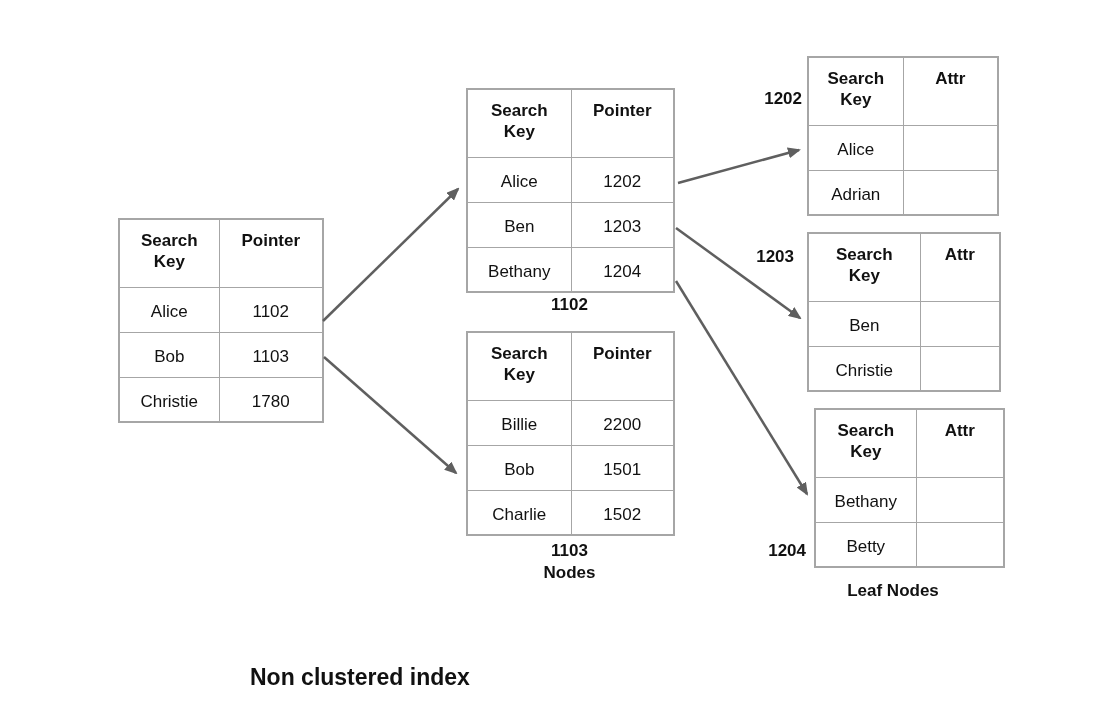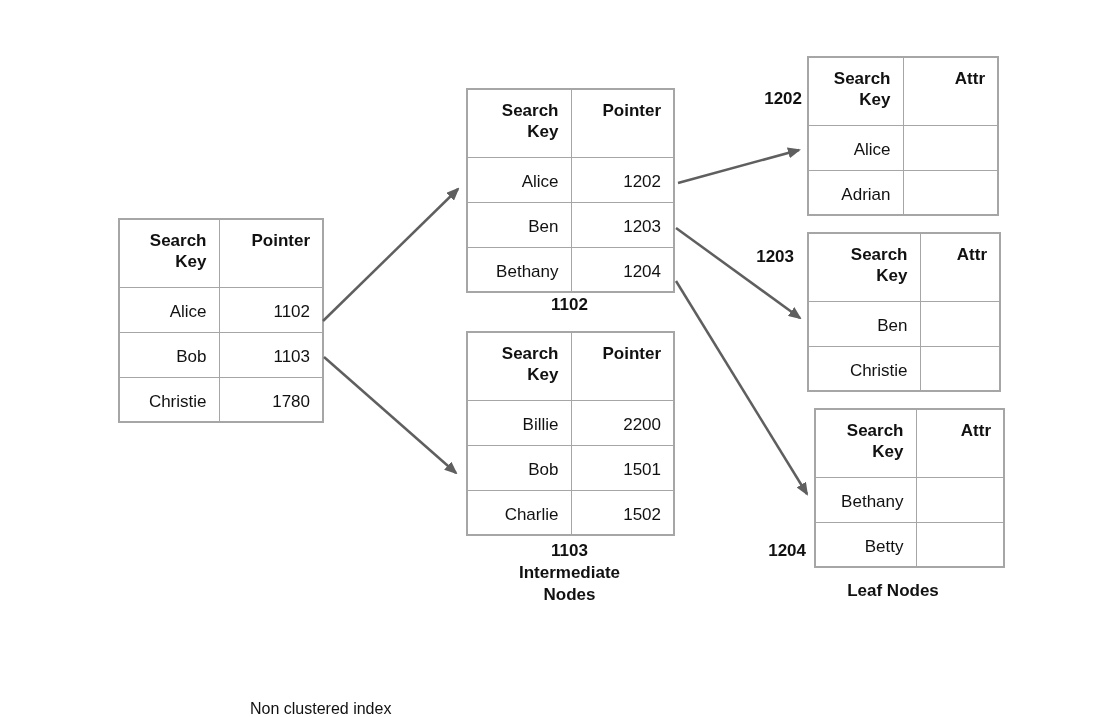--- a/index.html
+++ b/index.html
@@ -24,21 +24,21 @@
     border-collapse: collapse;
     table-layout: fixed;
     background: #fff;
     border: 2px solid var(--border);
   }
   table.node-table th, table.node-table td {
     border: 1px solid var(--border);
     padding: 10px 12px 6px 12px;
     font-size: 17px;
     line-height: 21px;
-    text-align: right;
+    text-align: center;
     overflow: hidden;
   }
   table.node-table th {
     font-weight: bold;
     vertical-align: top;
     height: 68px;
   }
   table.node-table td {
     vertical-align: middle;
     height: 45px;
@@ -55,23 +55,22 @@
     position: absolute;
     font-size: 17px;
     font-weight: bold;
     width: 56px;
     text-align: right;
   }
   .diagram-title {
     position: absolute;
     left: 250px;
     top: 664px;
-    font-size: 16px;
-    font-weight: normal;
-    margin-top: 36px;
+    font-size: 23px;
+    font-weight: bold;
   }
   svg.arrows {
     position: absolute;
     inset: 0;
     pointer-events: none;
   }
   svg.arrows line { stroke: var(--arrow); stroke-width: 2.5; }
   svg.arrows .ah { fill: var(--arrow); }
 </style>
 </head>
@@ -155,21 +154,20 @@
         <td>1501</td>
       </tr>
       <tr>
         <td>Charlie</td>
         <td>1502</td>
       </tr>
     </tbody>
   </table>
   <div class="caption" style="left:466px; top:540px; width:207px;">
     <div>1103</div>
-    <div>Intermediate</div>
     <div>Nodes</div>
   </div>
 
   <div class="side-label" style="left:746px; top:89px;">1202</div>
   <table class="node-table" style="left:807px; top:56px; width:190px;">
     <colgroup>
         <col style="width:95px">
         <col style="width:95px">
       </colgroup>
     <thead>

